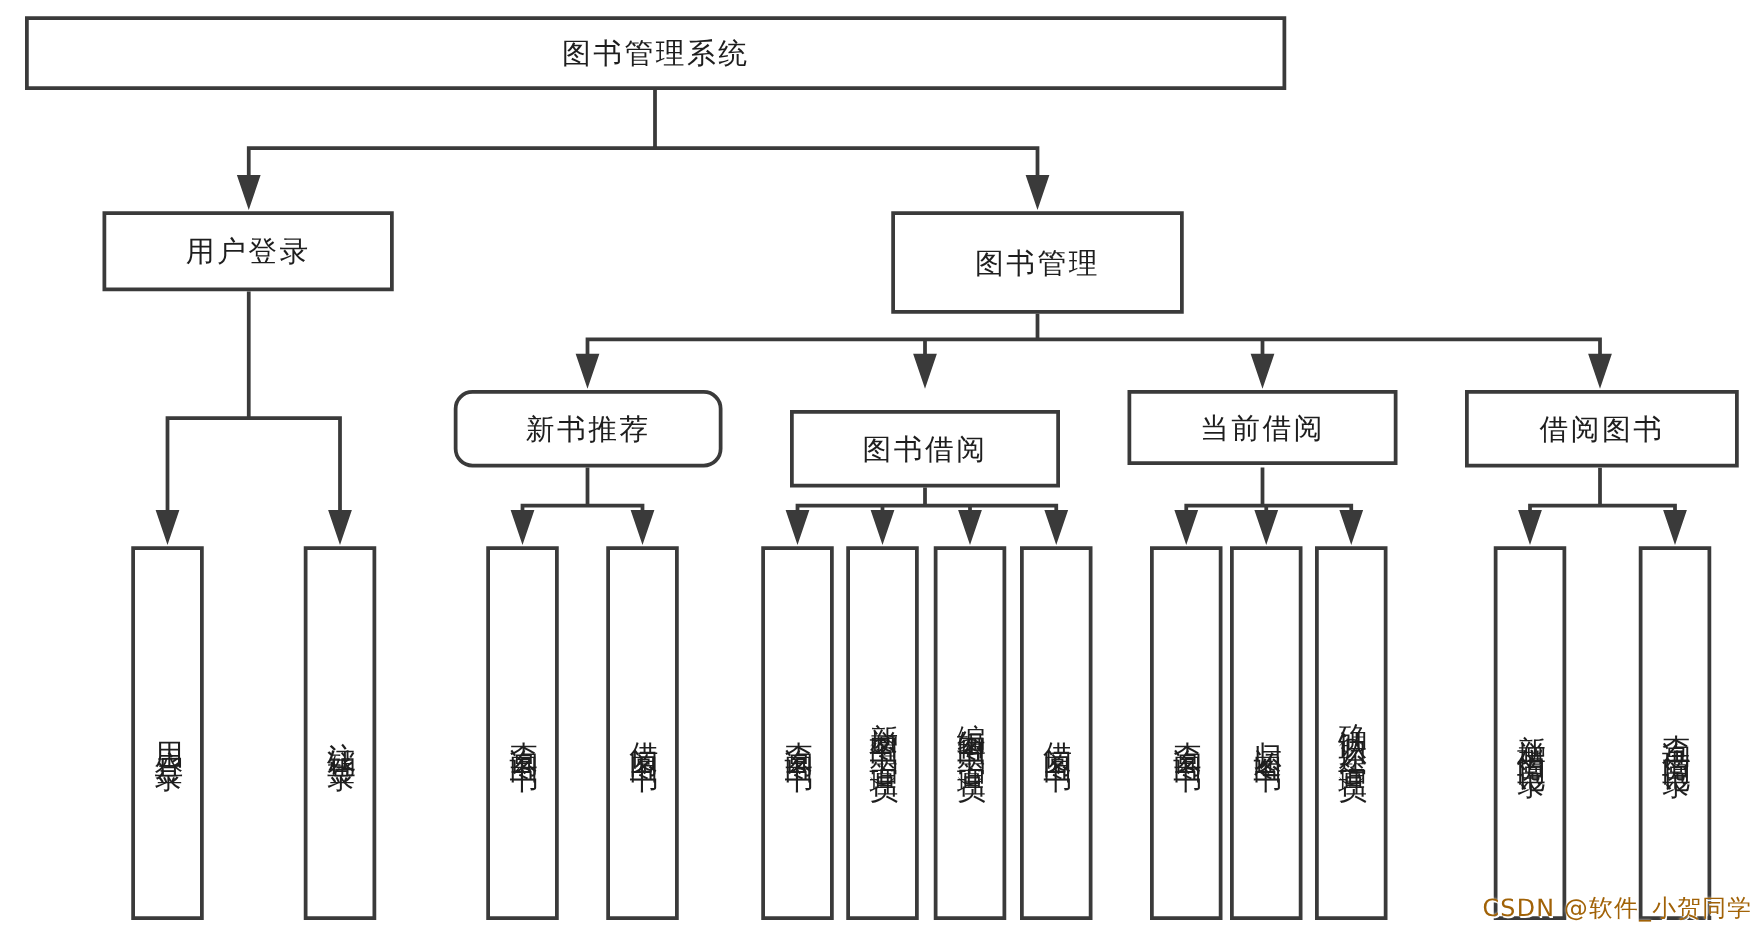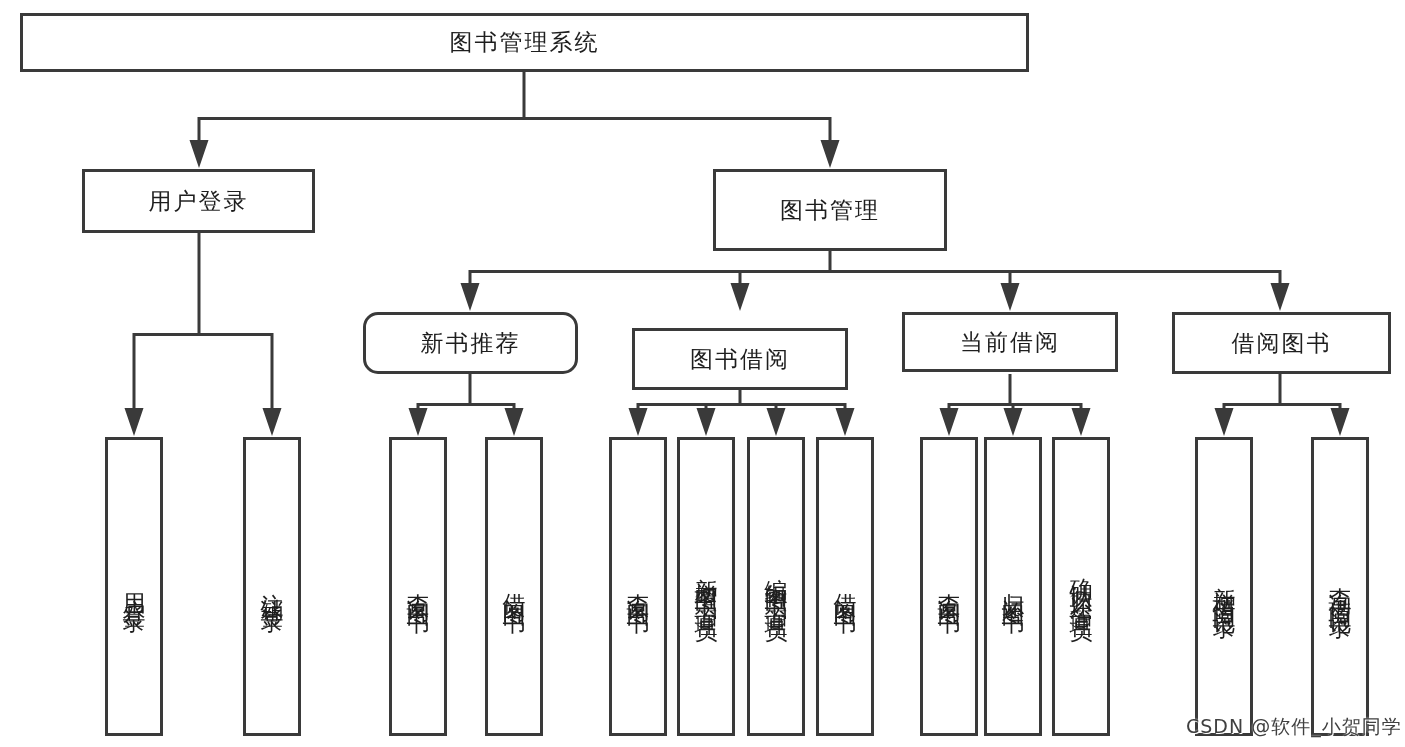--- a/index.html
+++ b/index.html
@@ -53,21 +53,21 @@
   .l-borrow-book-2   {left:816px;}
   .l-query-book-3    {left:920px;}
   .l-return-book     {left:984px;}
   .l-confirm-return  {left:1052px;}
   .l-add-record      {left:1195px;}
   .l-query-record    {left:1311px;}
   .watermark{
     position:absolute;
     left:1186px;top:714px;
     font-size:19px;
-    color:#404040;
+    color:#a16207;
     letter-spacing:1px;
     text-shadow:0 0 2px #ffffff,1px 1px 0 #ffffff;
     white-space:nowrap;
     z-index:5;
   }
 </style>
 </head>
 <body>
 
 <div class="canvas">

